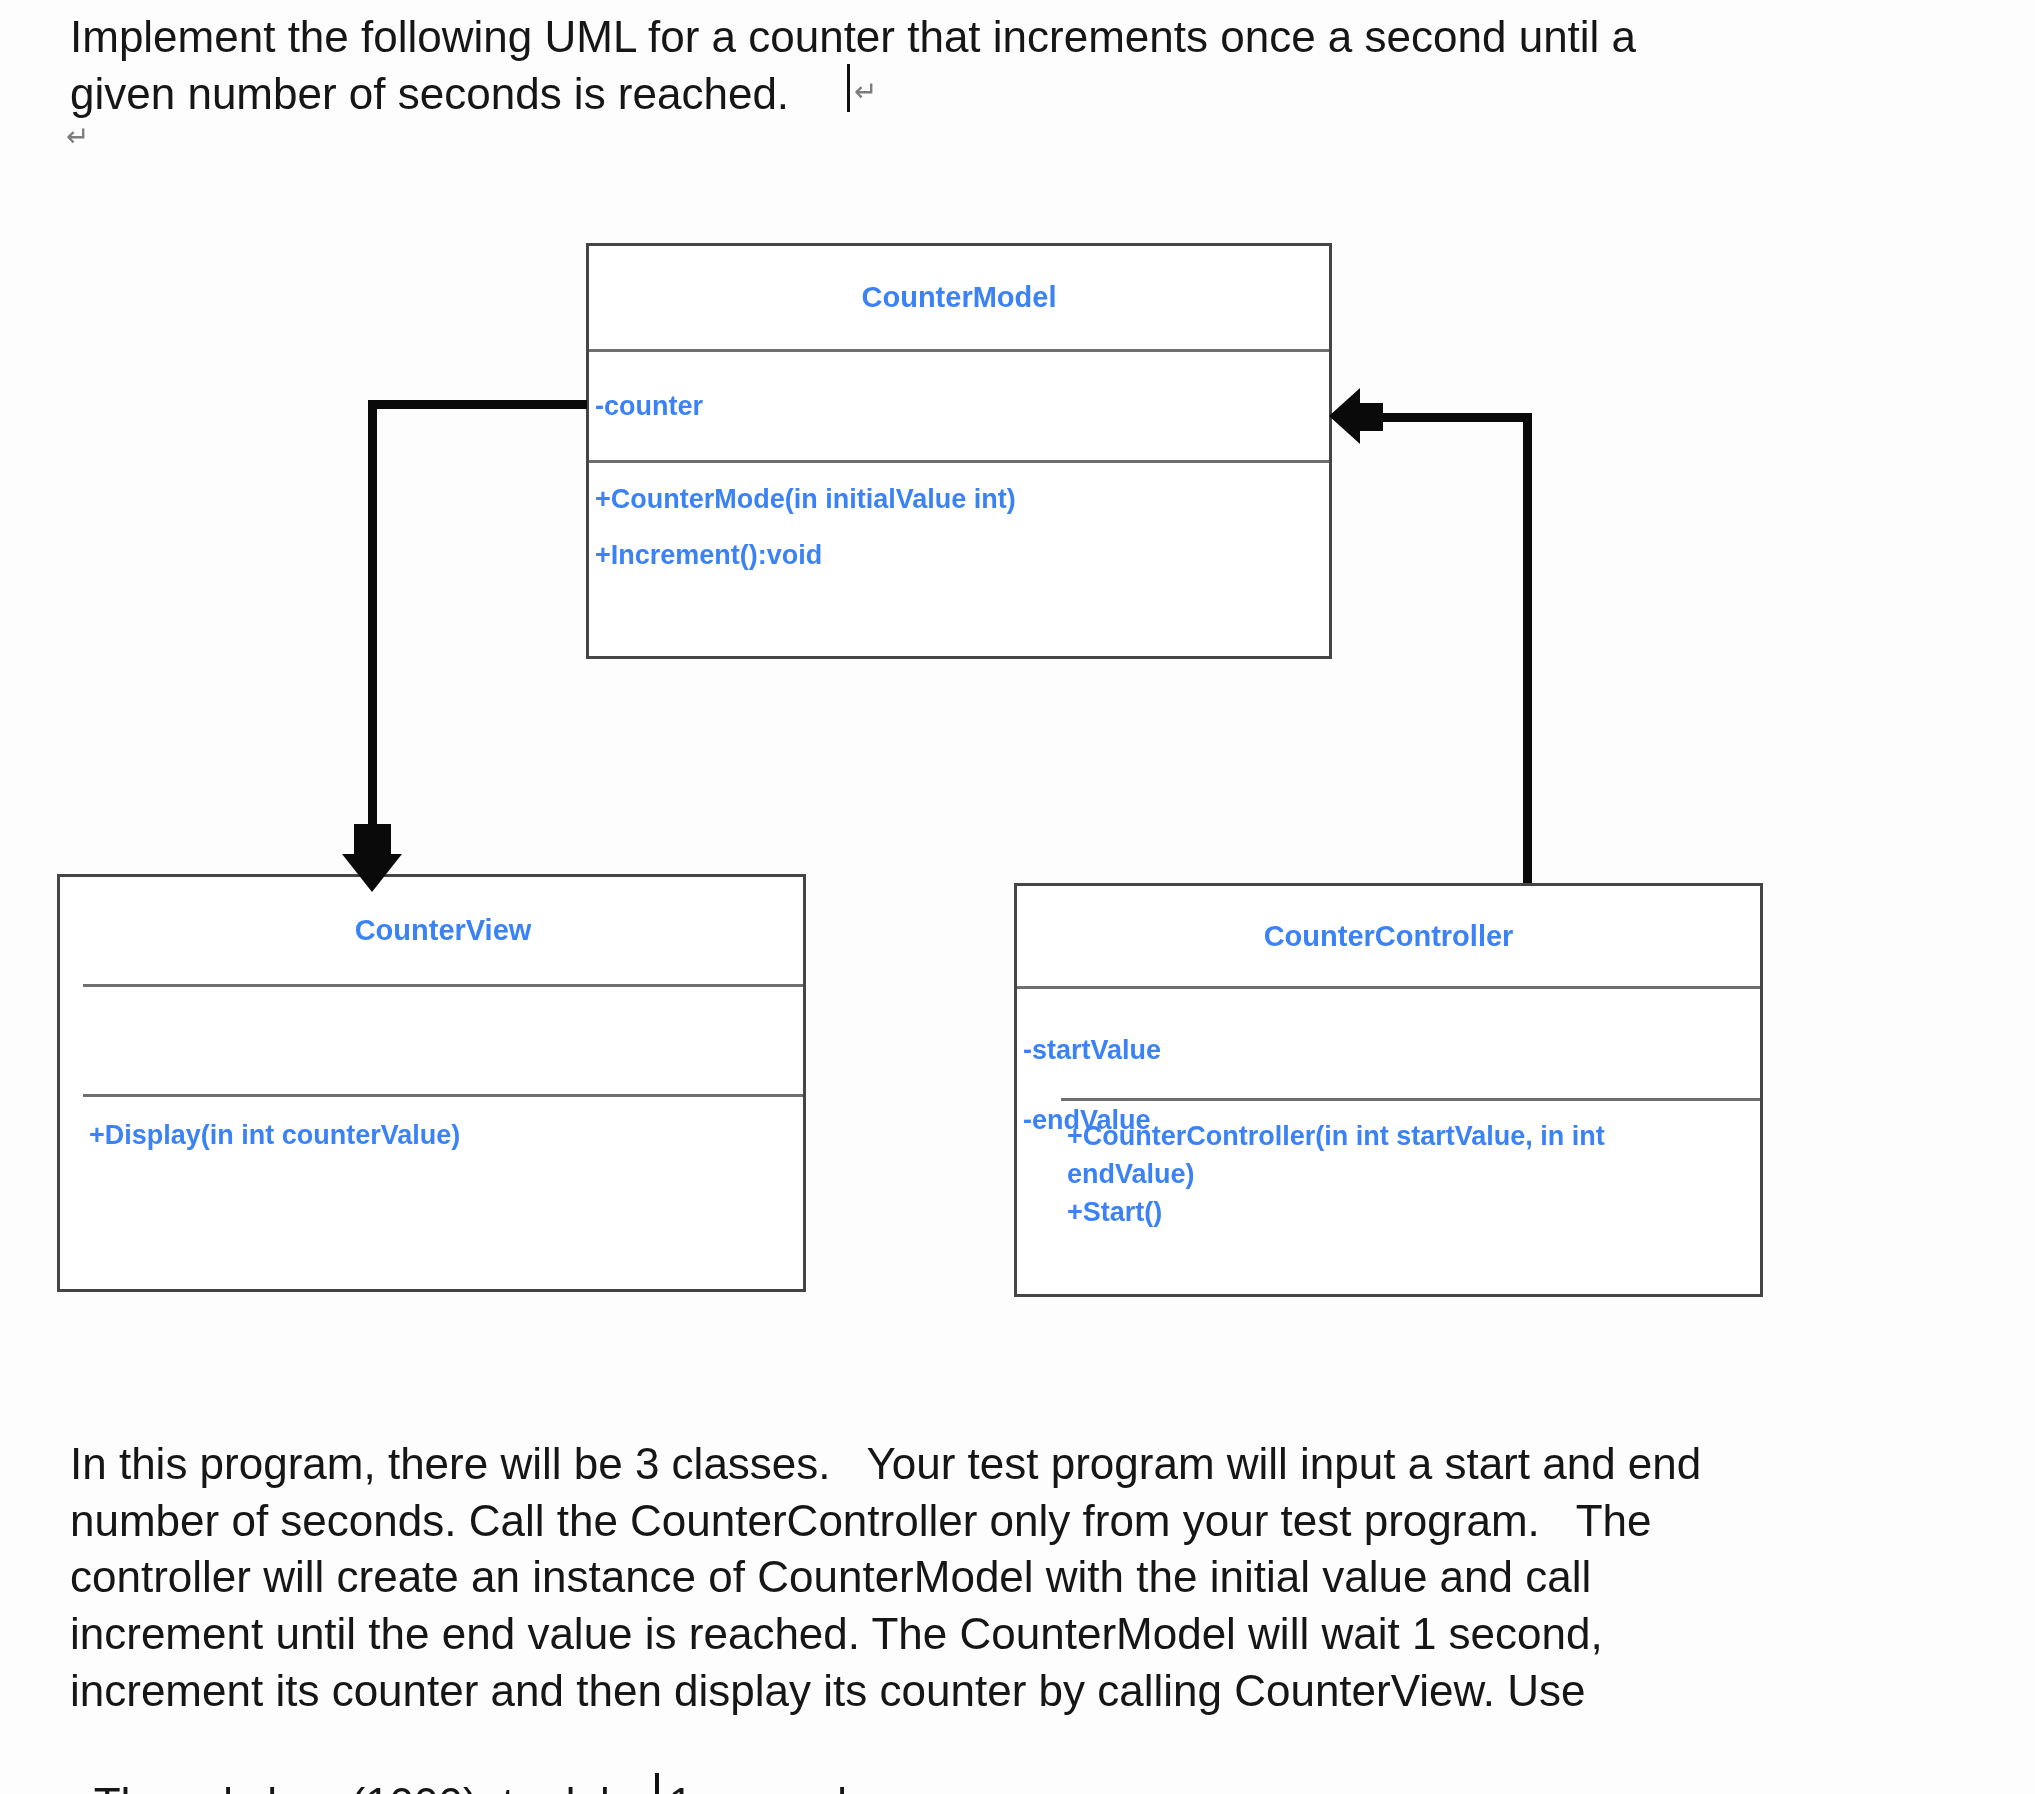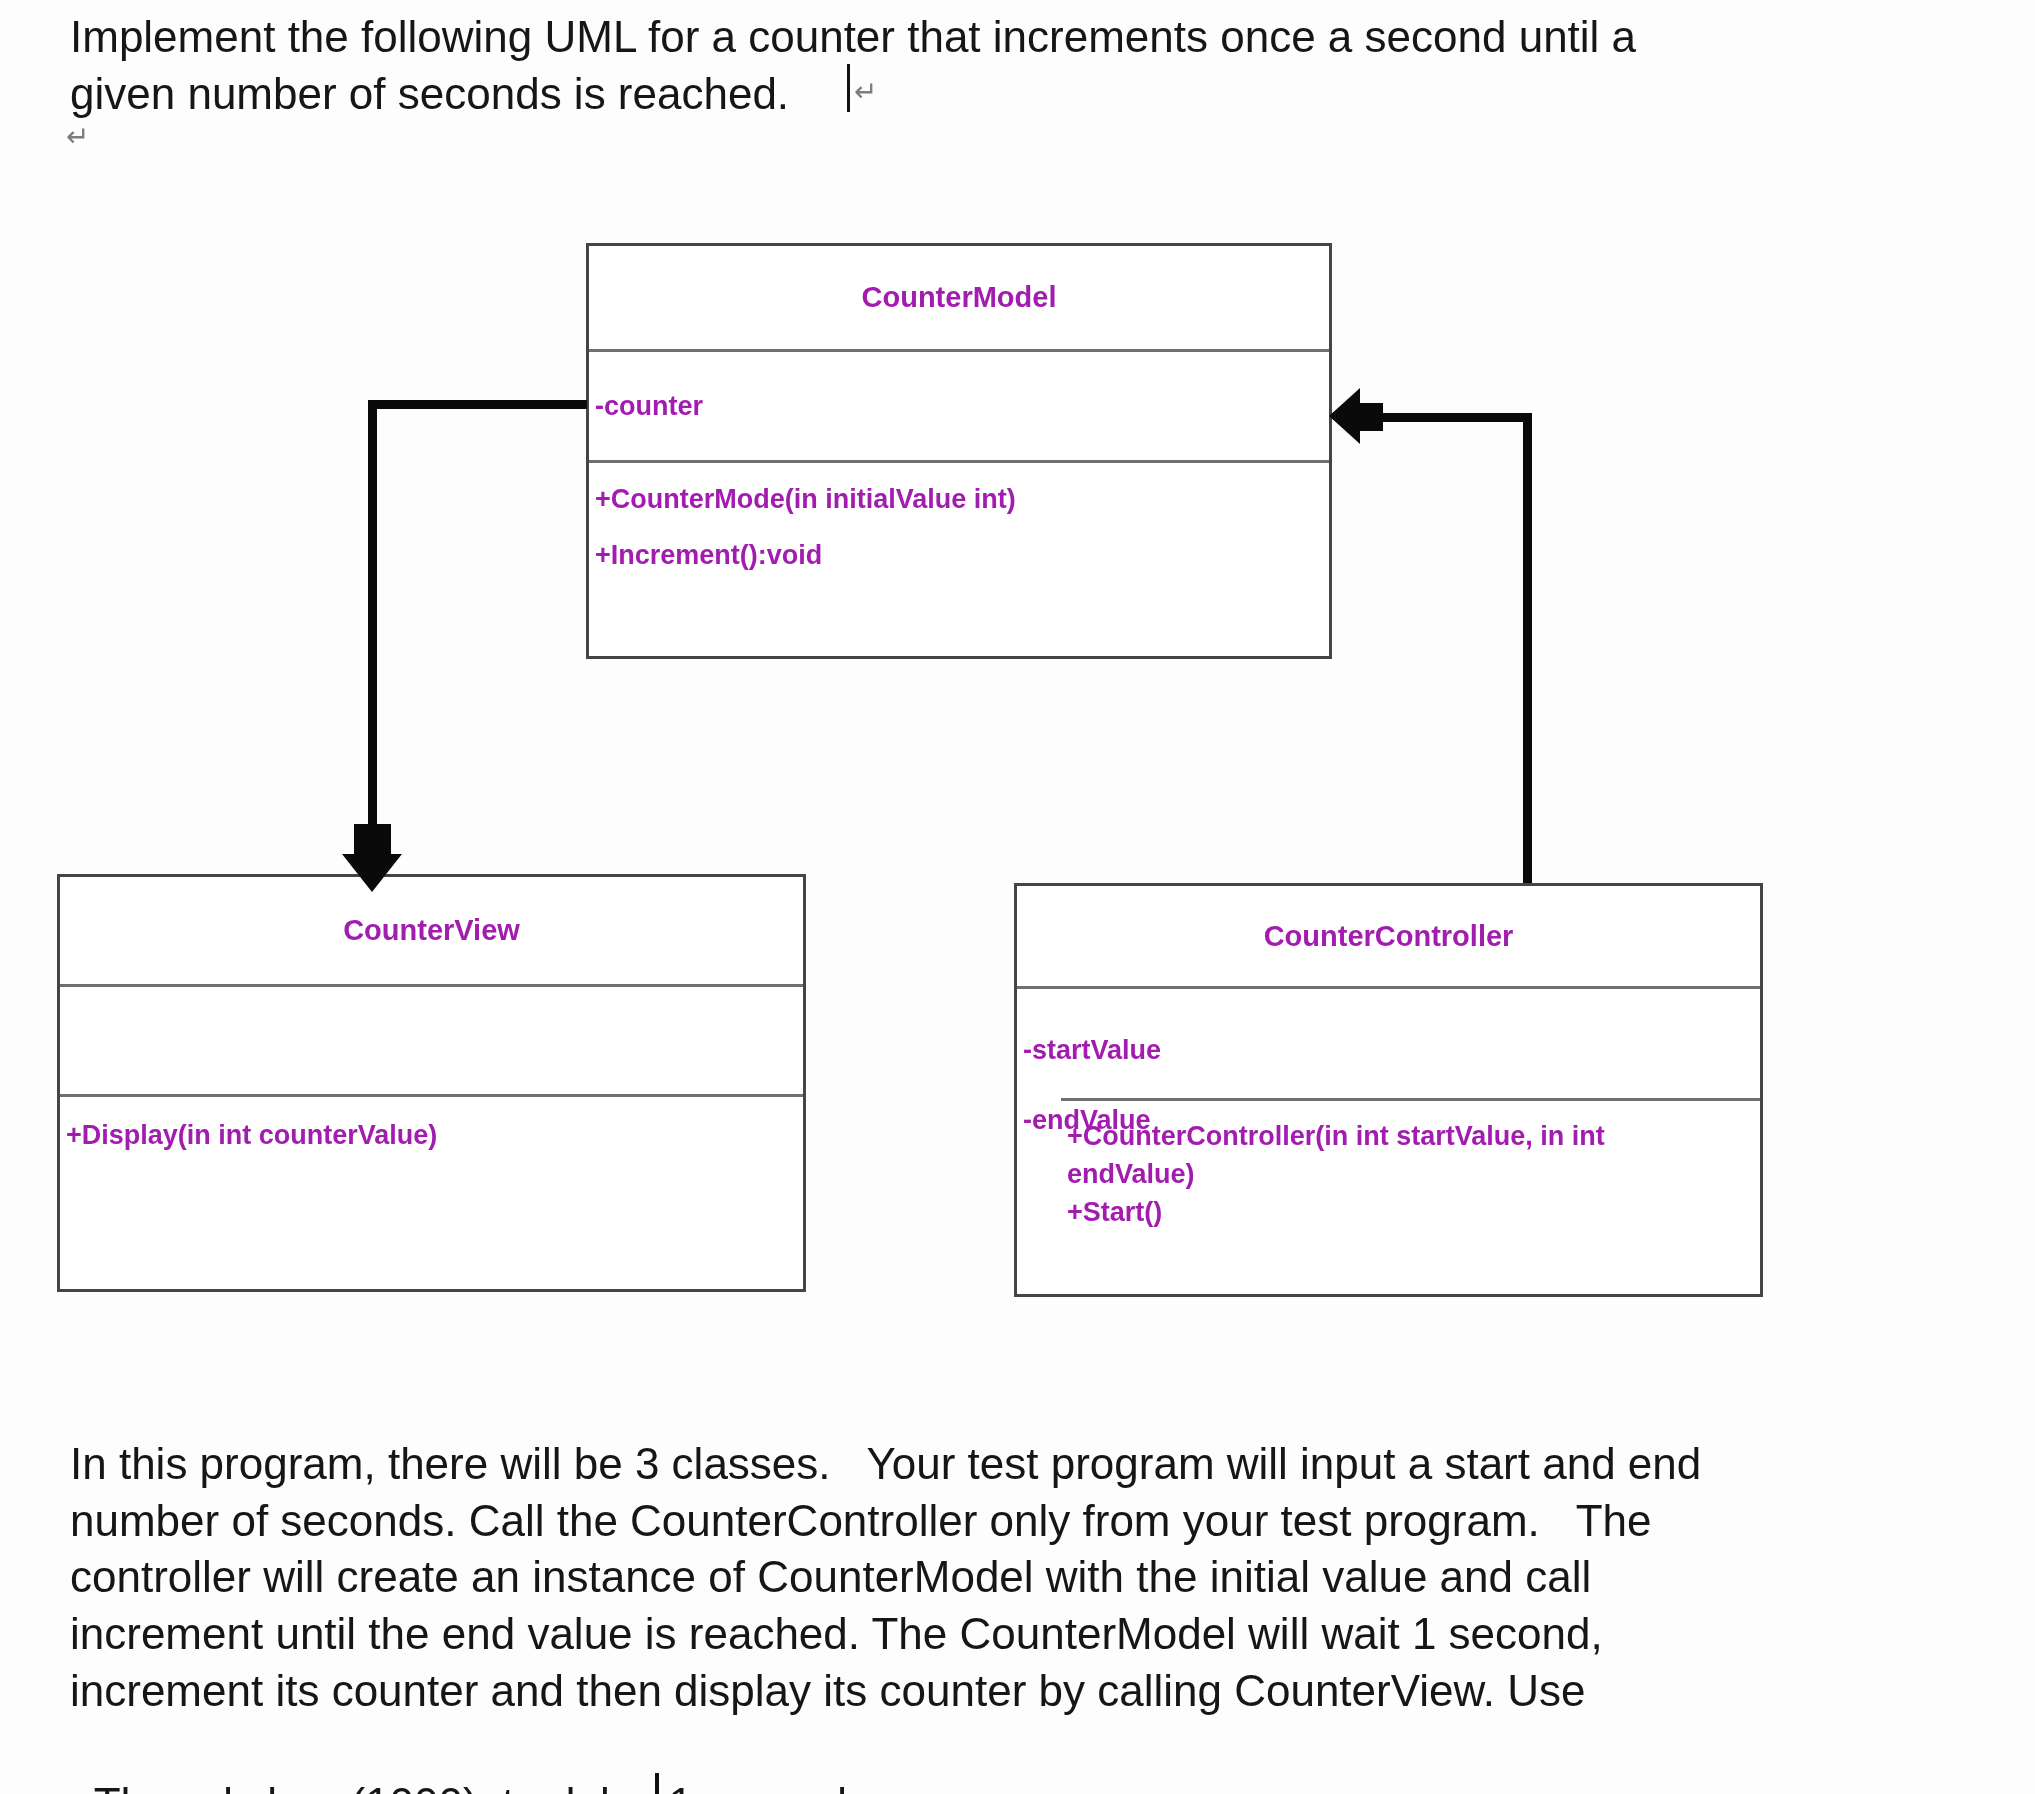--- a/index.html
+++ b/index.html
@@ -24,21 +24,21 @@
   .cursor{
     position:absolute;background:#111;width:3px;
   }
   
   .uml-box{
     position:absolute;
     background:#fff;
     border:3px solid #454545;
     box-sizing:border-box;
     display:flex;flex-direction:column;
-    font-weight:700;font-size:27px;color:#a21caf;
+    font-weight:700;font-size:27px;color:#3b82f6;
   }
   .uml-title{
     display:flex;align-items:center;justify-content:center;
     box-sizing:border-box;
     font-size:29px;
   }
   .uml-attrs{
     border-top:3px solid #6f6f6f;
     box-sizing:border-box;
   }
@@ -92,21 +92,21 @@
   <div class="uml-title">CounterModel</div>
   <div class="uml-attrs">
     <div class="uml-line">-counter</div>
   </div>
   <div class="uml-methods">
     <div class="uml-line">+CounterMode(in initialValue int)</div>
     <div class="uml-line">+Increment():void</div>
   </div>
 </div>
 
-<div class="uml-box view" style="left:57px;top:874px;width:749px;height:418px;">
+<div class="uml-box view" style="left:57px;top:874px;width:749px;height:418px;padding-left:23px;">
   <div class="uml-title">CounterView</div>
   <div class="uml-attrs"></div>
   <div class="uml-methods">
     <div class="uml-line">+Display(in int counterValue)</div>
   </div>
 </div>
 
 <div class="uml-box ctrl" style="left:1014px;top:883px;width:749px;height:414px;">
   <div class="uml-title">CounterController</div>
   <div class="uml-attrs">

